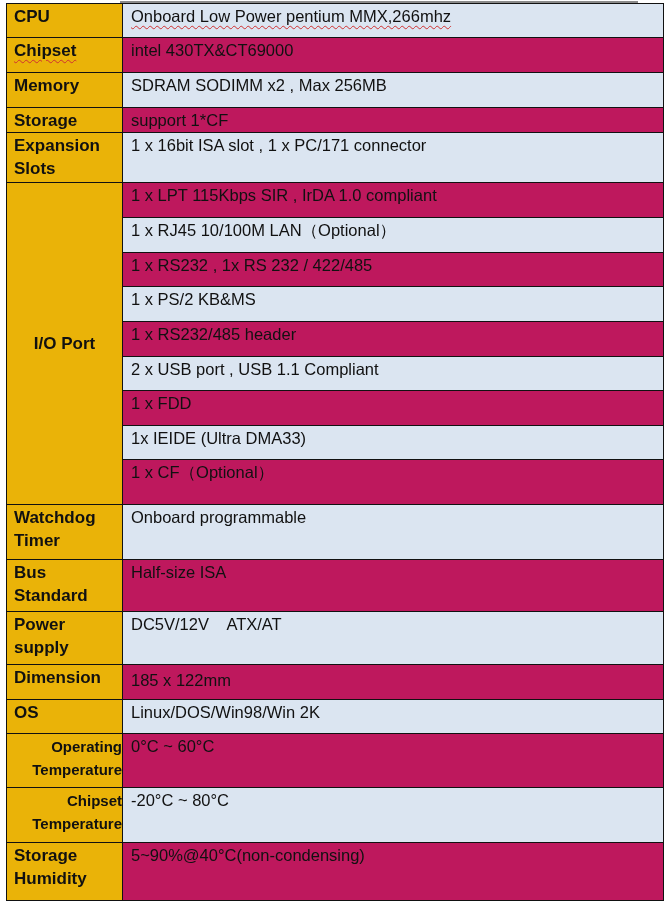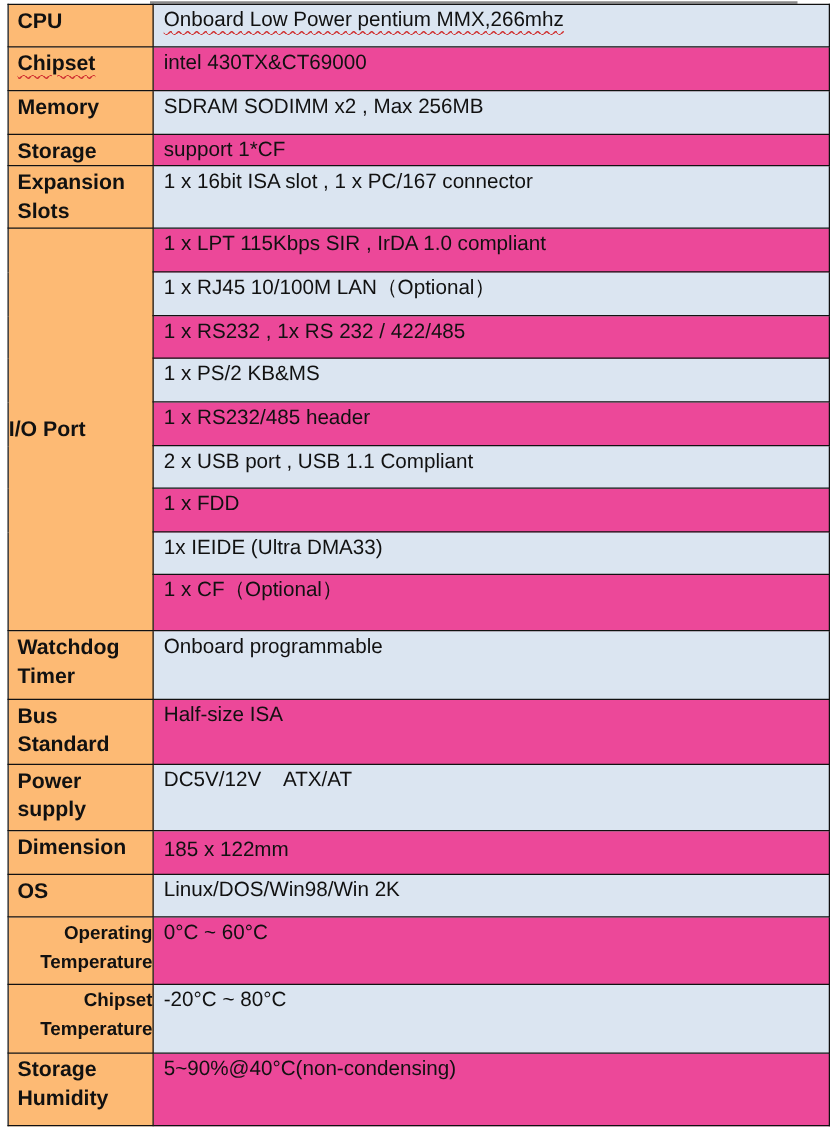--- a/index.html
+++ b/index.html
@@ -2,27 +2,27 @@
 <html><head>
 <meta charset="utf-8">
 <style>
   html, body { margin: 0; padding: 0; background: #ffffff; }
   body { width: 668px; height: 906px; position: relative; overflow: hidden;
          font-family: "Liberation Sans", sans-serif; color: #111; }
   .topline { position: absolute; left: 120px; top: 1px; width: 518px; height: 2px; background: #8a8a8a; }
   table.spec { position: absolute; left: 6px; top: 3px; width: 658px;
                border-collapse: collapse; table-layout: fixed; }
   table.spec td { border: 1.5px solid #111; vertical-align: top; padding: 0; }
-  td.label { width: 108px; background: #fdba74; font-weight: bold; font-size: 17px;
+  td.label { width: 108px; background: #eab308; font-weight: bold; font-size: 17px;
              line-height: 23px; padding: 1px 0 0 7px !important; }
   td.label.small { font-size: 15px; line-height: 23px; text-align: right; }
-  td.label.center { vertical-align: middle; padding: 0 !important; }
+  td.label.center { text-align: center; vertical-align: middle; padding: 0 !important; }
   td.value { font-size: 16.5px; line-height: 20px; padding: 2px 0 0 8px !important; }
   td.value.blue { background: #dbe5f1; }
-  td.value.white { background: #ec4899; }
+  td.value.white { background: #be185d; }
   .squig { text-decoration: underline wavy #d03030; text-decoration-thickness: 1px; text-underline-offset: 3px; }
 </style>
 </head>
 <body>
 
 <div class="topline"></div>
 
 <table class="spec">
   <tbody>
       <tr style="height:34px">
@@ -36,21 +36,21 @@
   <tr style="height:35px">
     <td class="label">Memory</td>
     <td class="value blue">SDRAM SODIMM x2 , Max 256MB</td>
   </tr>
   <tr style="height:22px">
     <td class="label">Storage</td>
     <td class="value white">support 1*CF</td>
   </tr>
   <tr style="height:50px">
     <td class="label">Expansion Slots</td>
-    <td class="value blue">1 x 16bit ISA slot , 1 x PC/167 connector</td>
+    <td class="value blue">1 x 16bit ISA slot , 1 x PC/171 connector</td>
   </tr>
   <tr style="height:35px">
     <td class="label center" rowspan="9">I/O Port</td>
     <td class="value white">1 x LPT 115Kbps SIR , IrDA 1.0 compliant</td>
   </tr>
   <tr style="height:35px">
     <td class="value blue">1 x RJ45 10/100M LAN（Optional）</td>
   </tr>
   <tr style="height:34px">
     <td class="value white">1 x RS232 , 1x RS 232 / 422/485</td>

